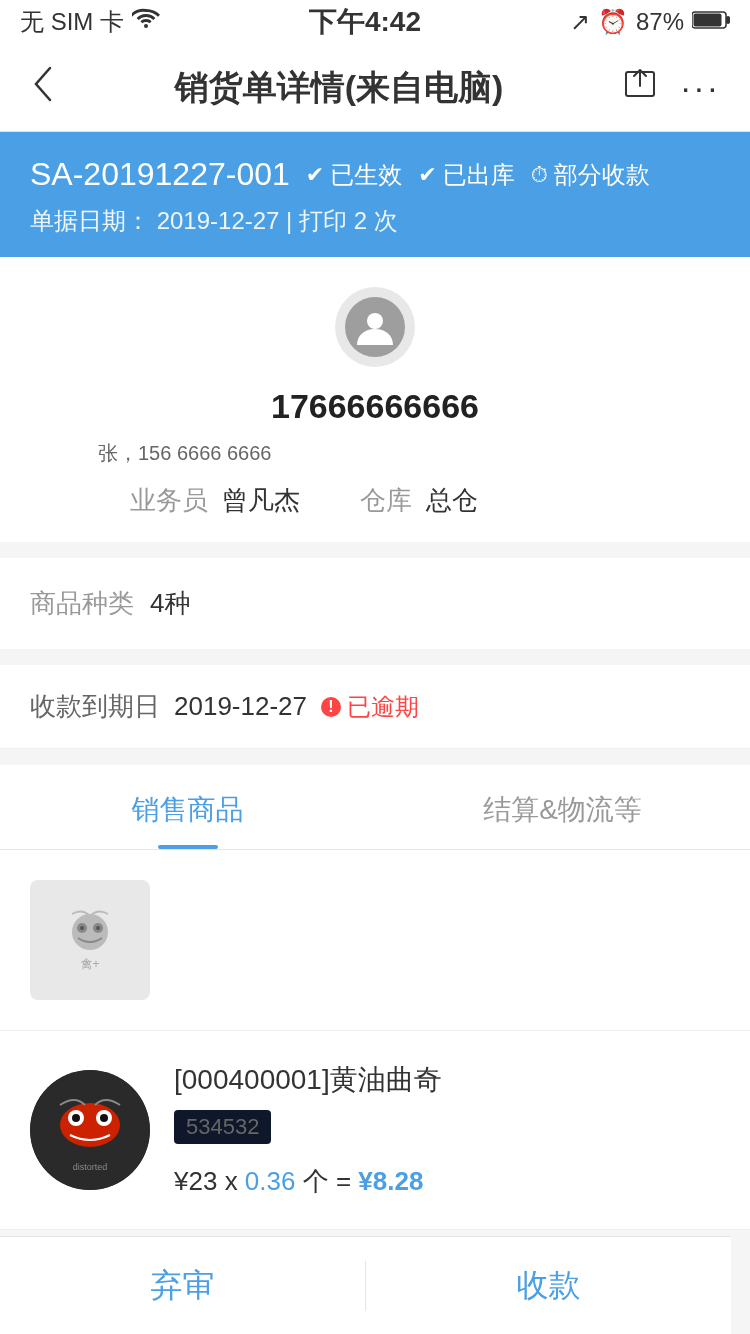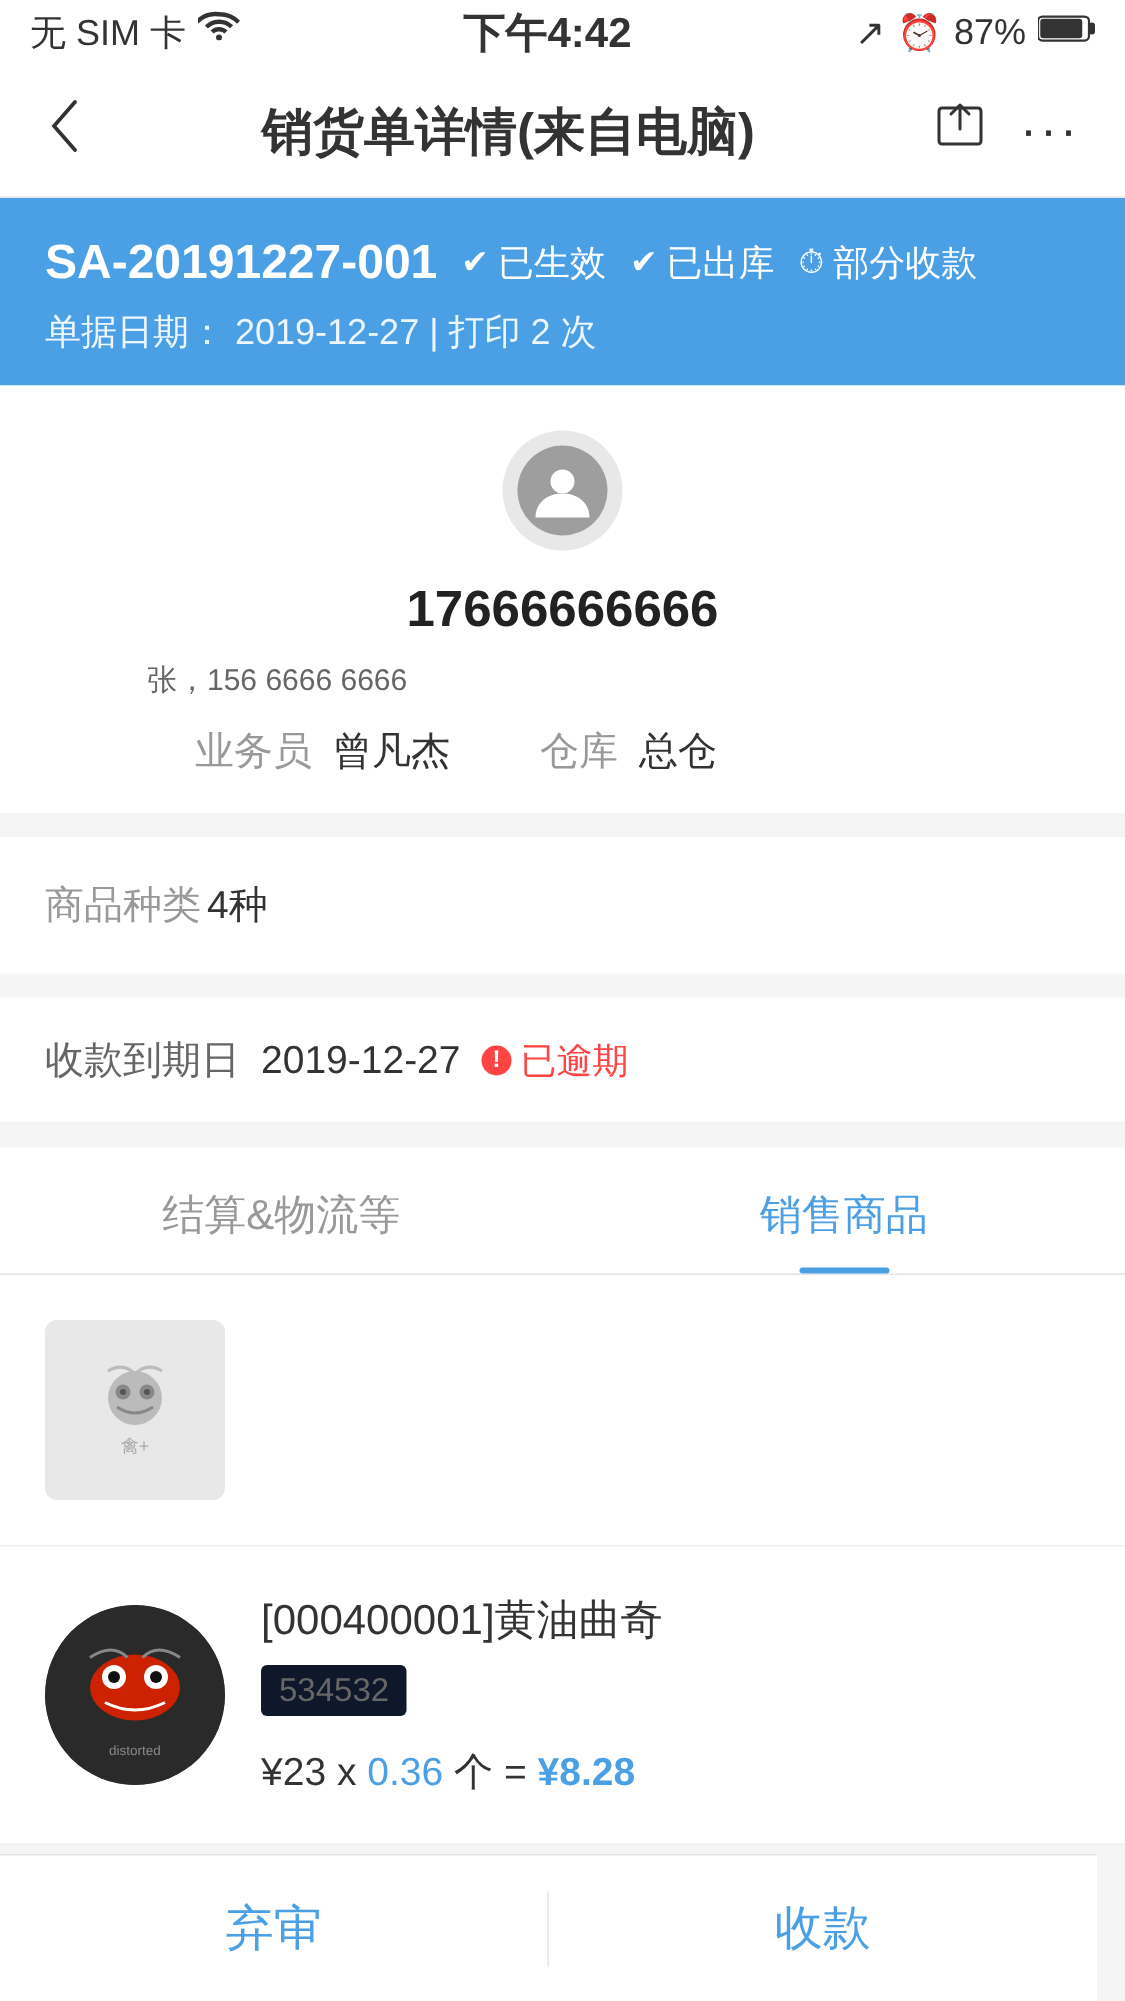--- a/index.html
+++ b/index.html
@@ -57,21 +57,21 @@
       color: #fff;
     }
     .banner-top {
       display: flex;
       align-items: center;
       gap: 16px;
       margin-bottom: 12px;
     }
     .banner-id {
       font-size: 32px;
-      font-weight: 700;
+      font-weight: 400;
     }
     .banner-badges {
       display: flex;
       align-items: center;
       gap: 16px;
     }
     .badge {
       display: flex;
       align-items: center;
       gap: 6px;
@@ -150,21 +150,21 @@
 
     
     .stats-section {
       background: #fff;
       padding: 28px 30px;
       margin-bottom: 16px;
       display: flex;
       align-items: flex-start;
       justify-content: space-between;
     }
-    .stats-left { display: flex; align-items: center; gap: 4px; }
+    .stats-left { display: flex; align-items: center; gap: 16px; }
     .stats-label { font-size: 26px; color: #999; }
     .stats-value { font-size: 26px; color: #333; }
     .stats-right { text-align: right; }
     .stats-row {
       display: flex;
       align-items: center;
       justify-content: flex-end;
       gap: 20px;
       margin-bottom: 8px;
       font-size: 26px;
@@ -433,25 +433,25 @@
 <div class="due-section">
   <span class="due-label">收款到期日</span>
   <span class="due-date">2019-12-27</span>
   <div class="overdue-badge">
     <div class="overdue-dot">!</div>
     <span>已逾期</span>
   </div>
 </div>
 
 <div class="tabs">
+  <div class="tab active">
+    <span>销售商品</span>
+  </div>
   <div class="tab">
     <span>结算&amp;物流等</span>
-  </div>
-  <div class="tab active">
-    <span>销售商品</span>
   </div>
 </div>
 
 <div class="product-list">
 
   <div class="product-item">
     <div class="product-thumb">
       <div class="product-thumb-placeholder">
         <svg width="80" height="80" viewBox="0 0 80 80">
           <circle cx="40" cy="32" r="18" fill="#bbb"></circle>

